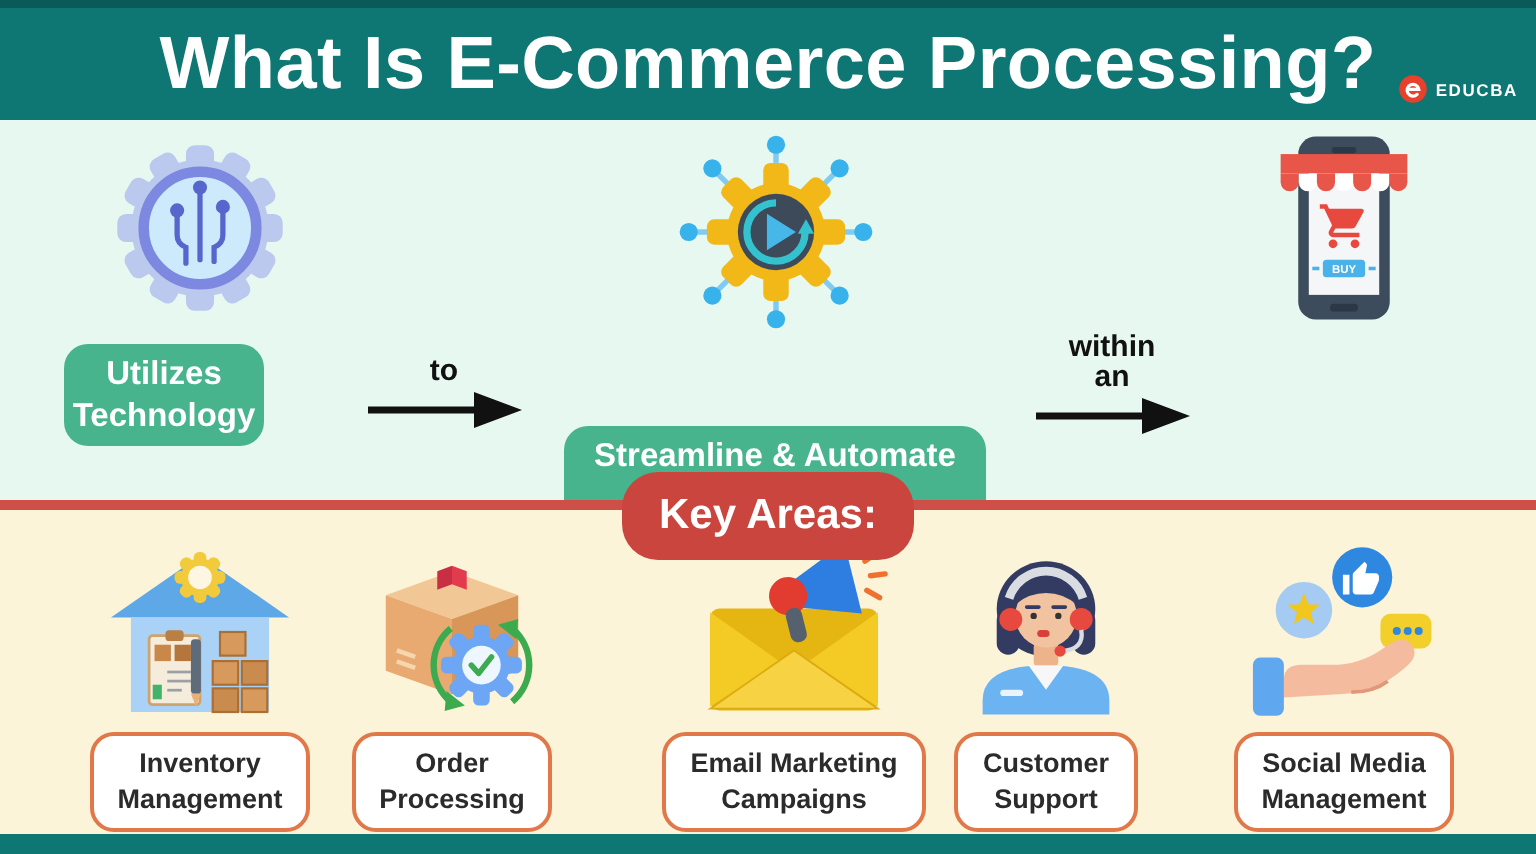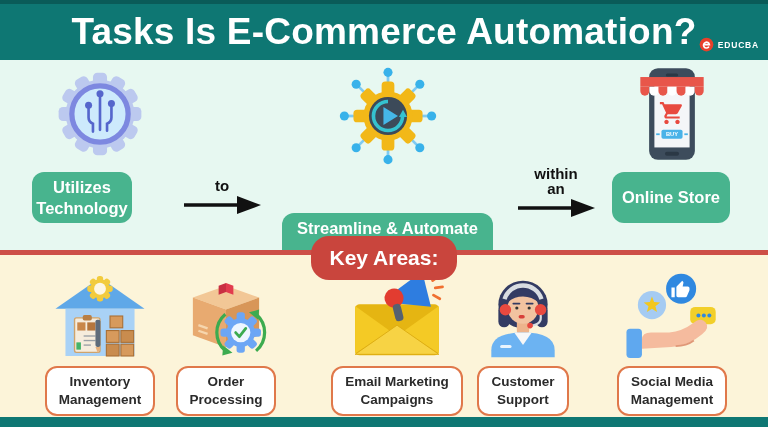--- a/index.html
+++ b/index.html
@@ -52,21 +52,21 @@
     text-align:center;line-height:1.35;white-space:pre-line;
   }
   .bottom-strip{position:absolute;bottom:0;left:0;width:768px;height:10px;background:#0e7773;}
 </style>
 </head>
 <body>
 
 <div class="poster">
 
   <div class="header">
-    <div class="title">Tasks Is E-Commerce Automation?</div>
+    <div class="title">What Is E-Commerce Processing?</div>
     <div class="brand">
       <svg width="15" height="15" viewBox="0 0 24 24">
         <circle cx="12" cy="12" r="11" fill="#e8402a"></circle>
         <path d="M7.6 12.2h9a4.7 4.7 0 1 0 -1.3 4.1" fill="none" stroke="#ffffff" stroke-width="2.6" stroke-linecap="round"></path>
       </svg>
       <span class="brand-name">EDUCBA</span>
     </div>
   </div>
 
   <div class="mint"></div>
@@ -166,21 +166,20 @@
 
   <div class="connector" style="left:516px;top:166px;width:80px;">
     <span class="connector-label">within
 an</span>
     <svg width="80" height="22" viewBox="0 0 80 22">
       <line x1="2" y1="11" x2="57" y2="11" stroke="#111111" stroke-width="3.5"></line>
       <polygon points="55,2 79,11 55,20" fill="#111111"></polygon>
     </svg>
   </div>
 
-  <div class="flow-btn" style="left:612px;top:172px;width:118px;height:51px;">Online Store</div>
 
   <div class="cream"></div>
   <div class="divider-line"></div>
   <div class="ribbon">
     <span>Key Areas:</span>
   </div>
 
   <div class="area" style="left:26px;">
     <div class="area-icon">
       <svg width="100" height="92" viewBox="0 0 110 100">

